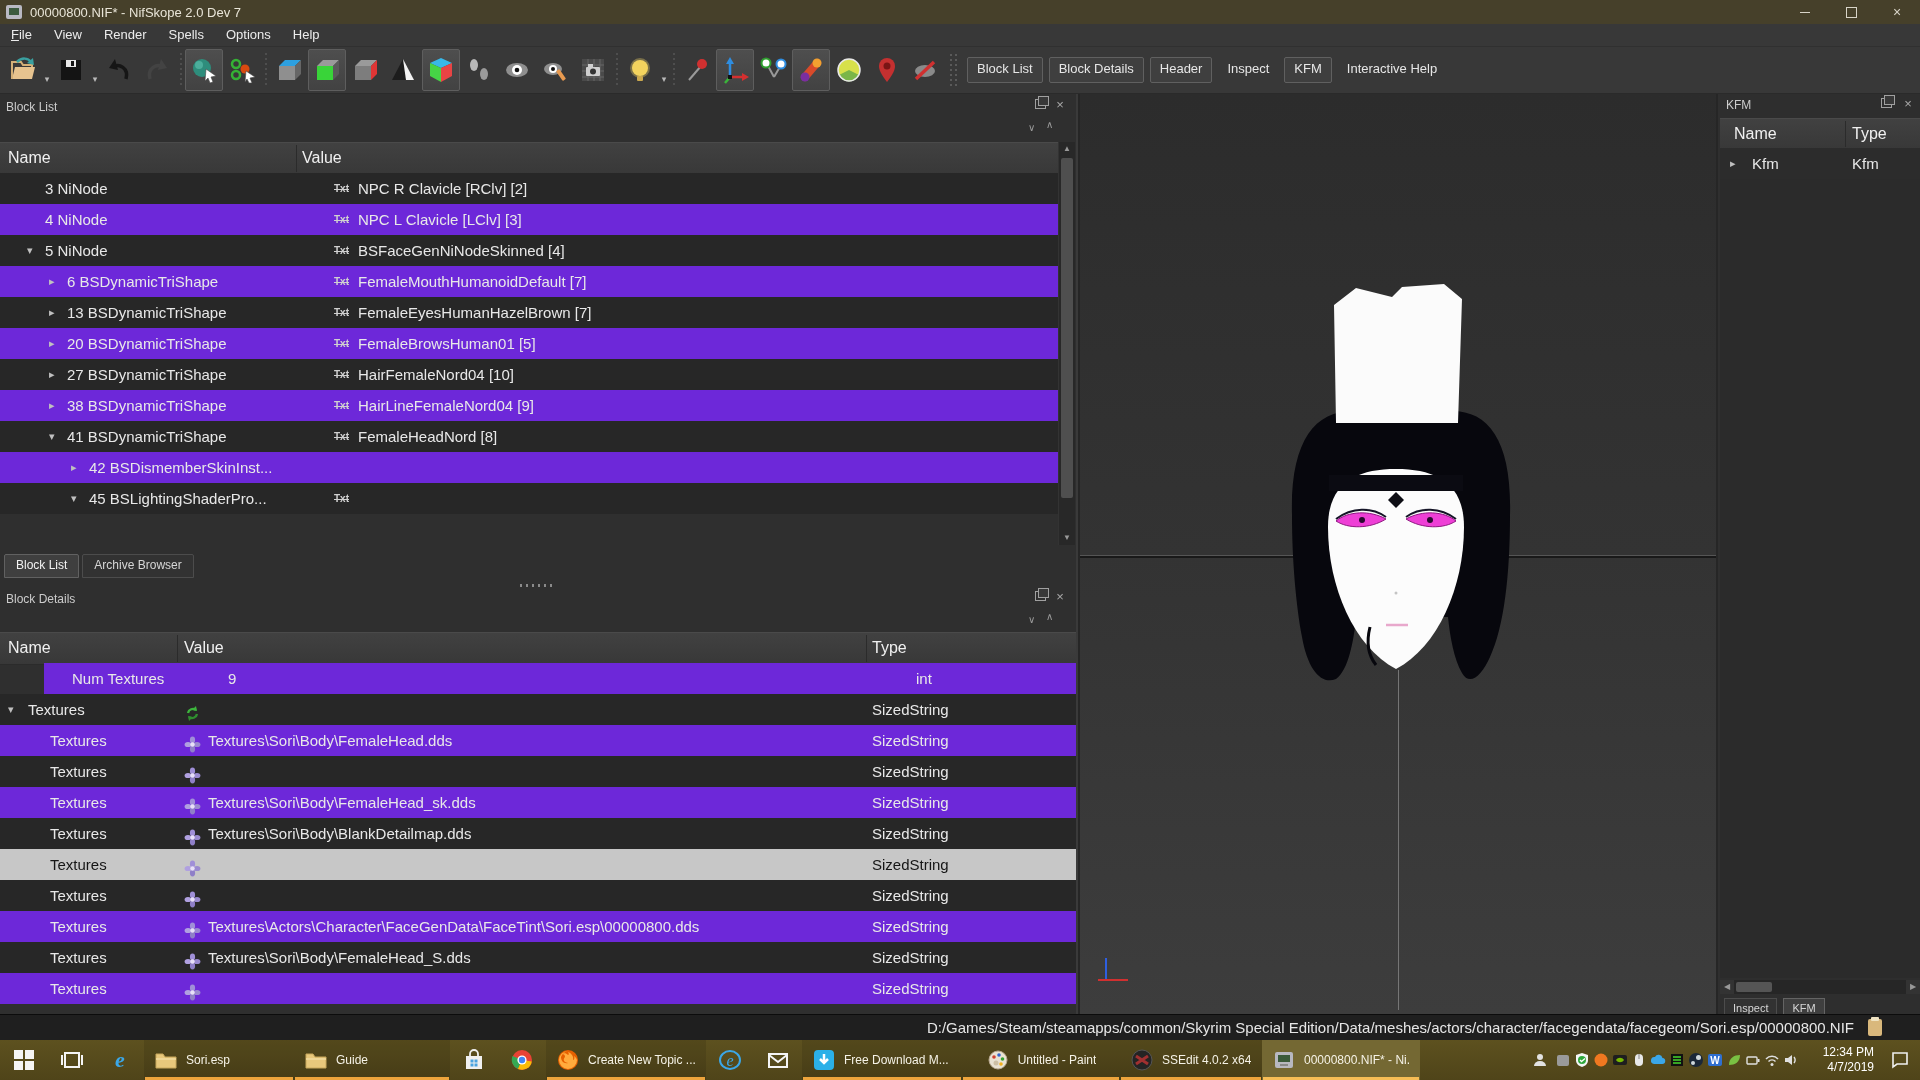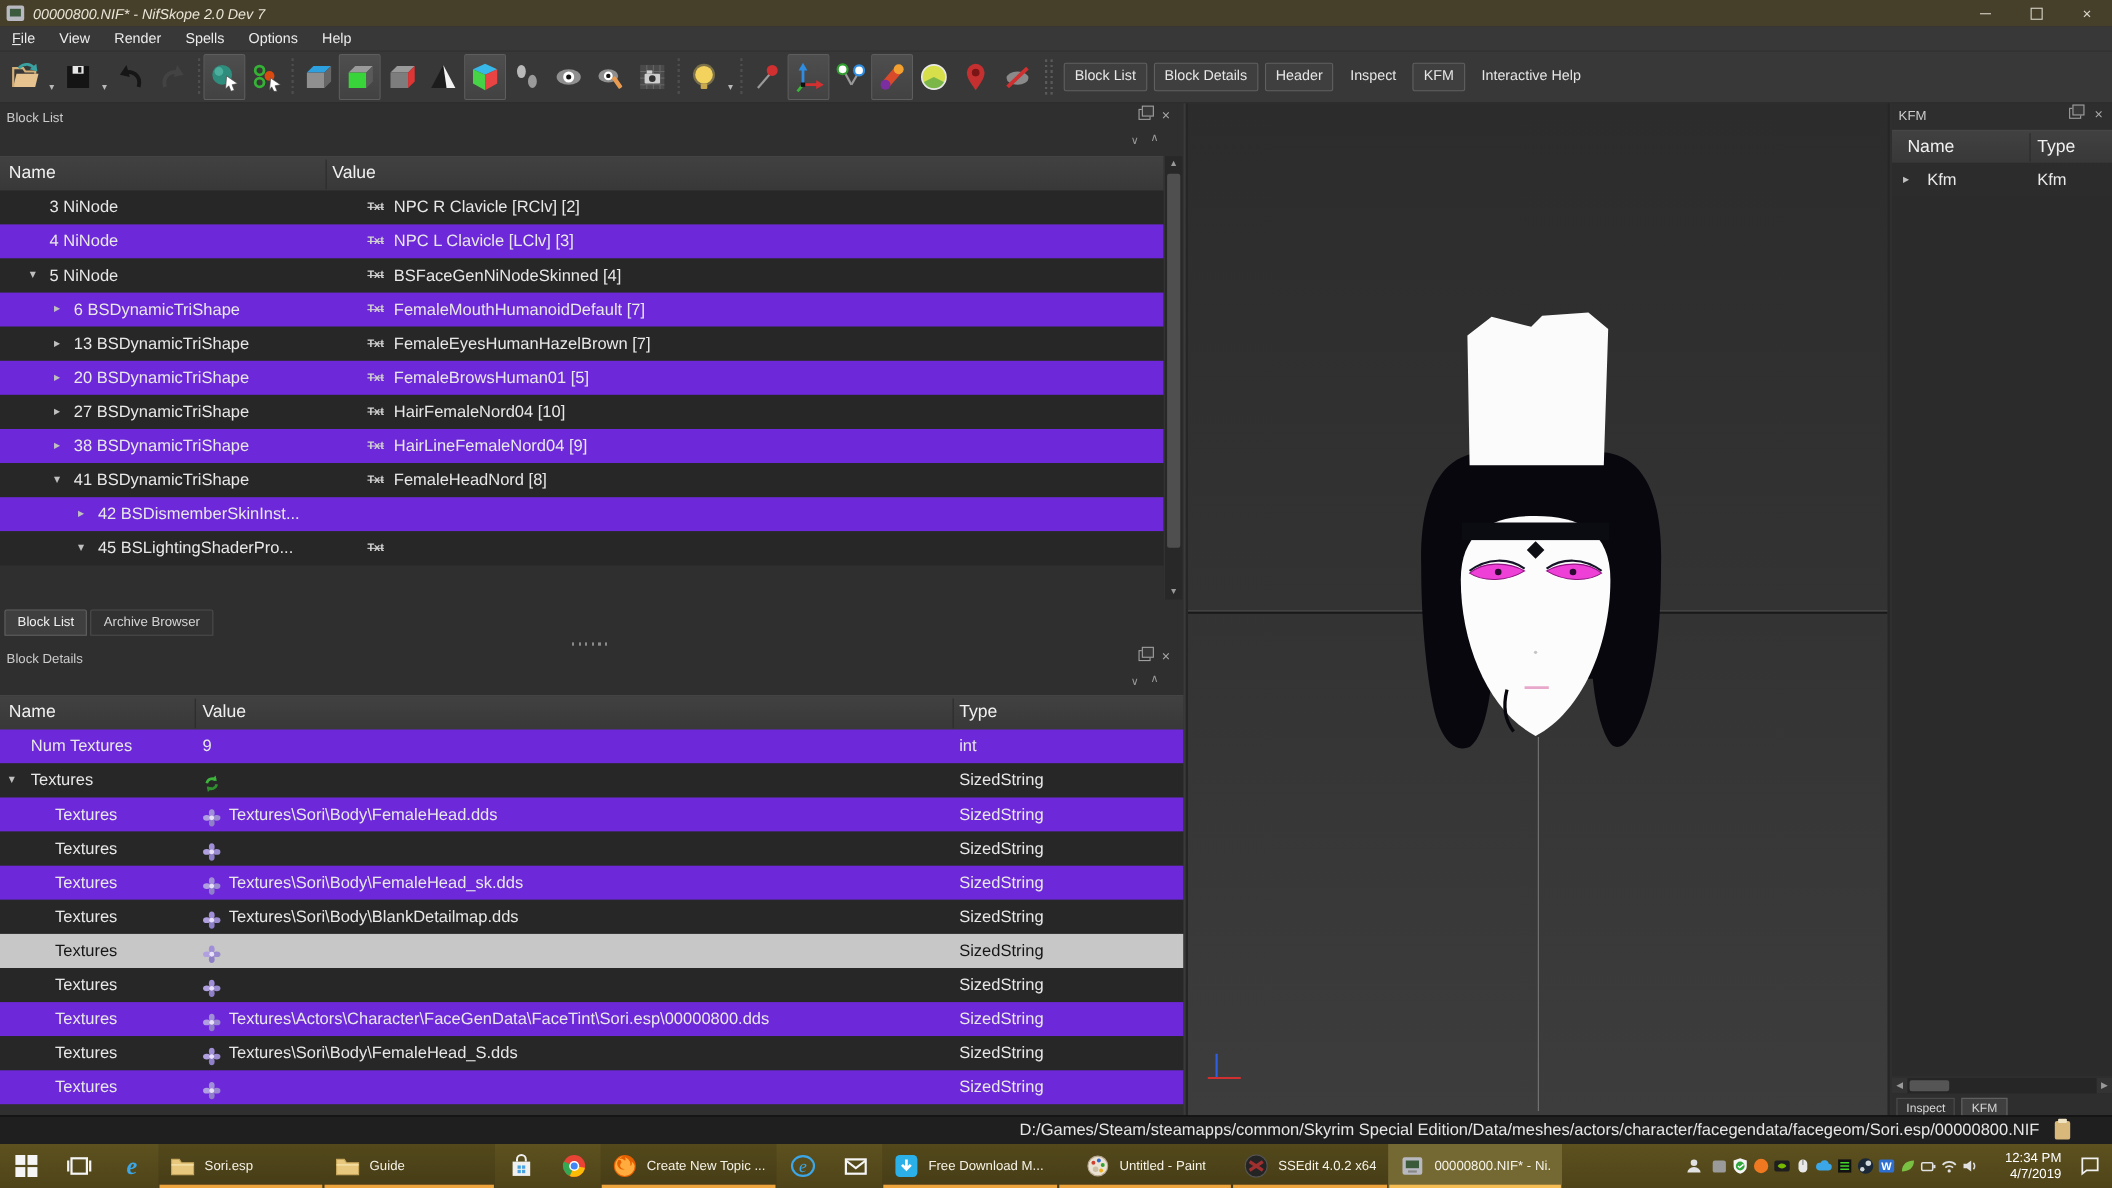--- a/index.html
+++ b/index.html
@@ -1,21 +1,21 @@
 <!DOCTYPE html>
 <html><head>
 <meta charset="utf-8">
 <style>
   html,body{margin:0;padding:0;background:#222;}
   #screen{position:relative;width:1920px;height:1080px;overflow:hidden;
     font-family:"Liberation Sans",sans-serif;background:#2f2f2f;color:#e8e8e8;
     -webkit-font-smoothing:antialiased;}
   
   #titlebar{position:absolute;left:0;top:0;width:1920px;height:24px;background:#46402a;
-    display:flex;align-items:center;font-style:italic;}
+    display:flex;align-items:center;}
   #app-icon{width:16px;height:14px;margin:0 8px 0 6px;background:#b9b9c2;border-radius:2px;position:relative;}
   #app-icon::after{content:"";position:absolute;left:3px;top:3px;right:3px;bottom:4px;background:#3c5a3e;}
   #win-title{font-size:13px;color:#e9e5d8;}
   #win-controls{margin-left:auto;display:flex;height:24px;}
   .winbtn{width:46px;height:24px;display:flex;align-items:center;justify-content:center;color:#d8d4c8;font-size:14px;}
   .winbtn .bar{width:10px;height:1px;background:#d8d4c8;}
   .winbtn .box{width:9px;height:9px;border:1px solid #d8d4c8;}
   
   #menubar{position:absolute;left:0;top:24px;width:1920px;height:22px;background:#383838;
     display:flex;align-items:center;border-bottom:1px solid #303030;}
@@ -397,21 +397,21 @@
   <div class="chev" style="left:1046px;top:611px;">∧</div>
 
   <div class="grid-header" style="left:0;top:632px;width:1076px;height:31px;">
     <span class="hcell" style="left:8px;">Name</span>
     <span class="hcell" style="left:184px;">Value</span>
     <span class="hcell" style="left:872px;">Type</span>
     <span class="hdiv" style="left:177px;"></span>
     <span class="hdiv" style="left:866px;"></span>
   </div>
   <div id="bd-rows" style="position:absolute;left:0;top:663px;width:1076px;height:341px;overflow:hidden;">
-      <div class="trow light" style="top: 0px;">
+      <div class="trow light" style="top: 0px; margin-left: 44px;">
         <span class="tname" style="left:28px">Num Textures</span>
         <span class="tval" style="left:184px">9</span>
         <span class="ttype" style="left:872px">int</span>
       </div>
       <div class="trow dark" style="top: 31px;">
         <span class="texp" style="left:8px">▾</span>
         <span class="tname" style="left:28px">Textures</span>
         <span class="vic" style="left:184px"><svg width="17" height="17" viewBox="0 0 17 17">
             <path d="M4 8 a5 5 0 0 1 8 -3" stroke="#3db53d" stroke-width="2.4" fill="none"></path>
             <path d="M12 1 l1 5 -5 -1 Z" fill="#3db53d"></path>

